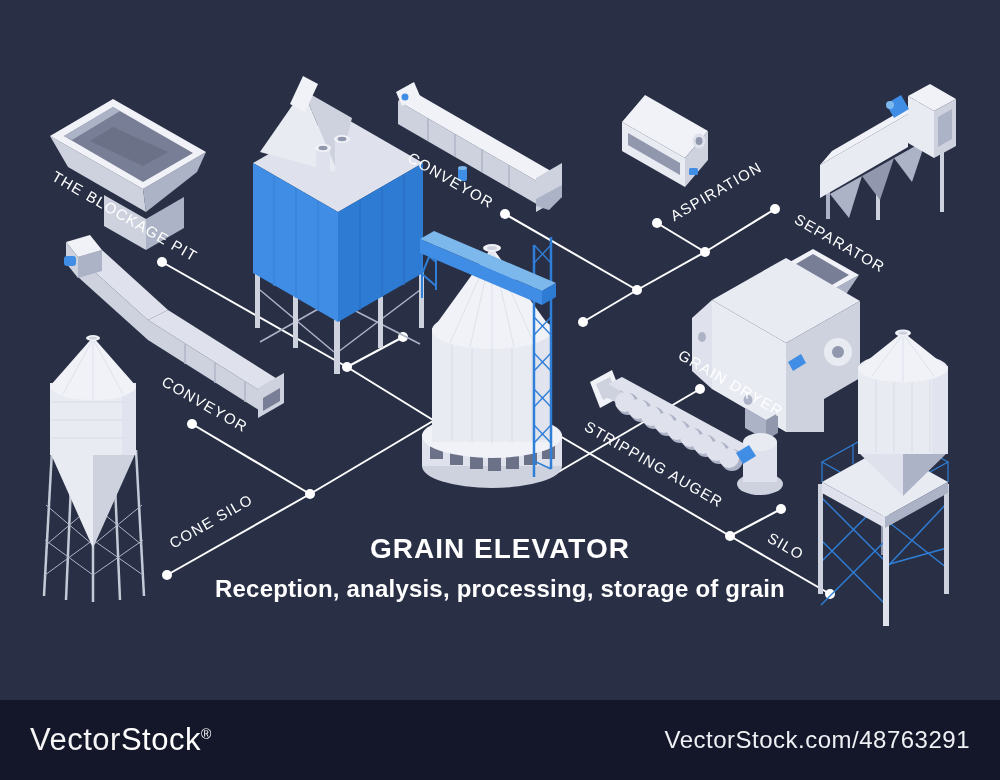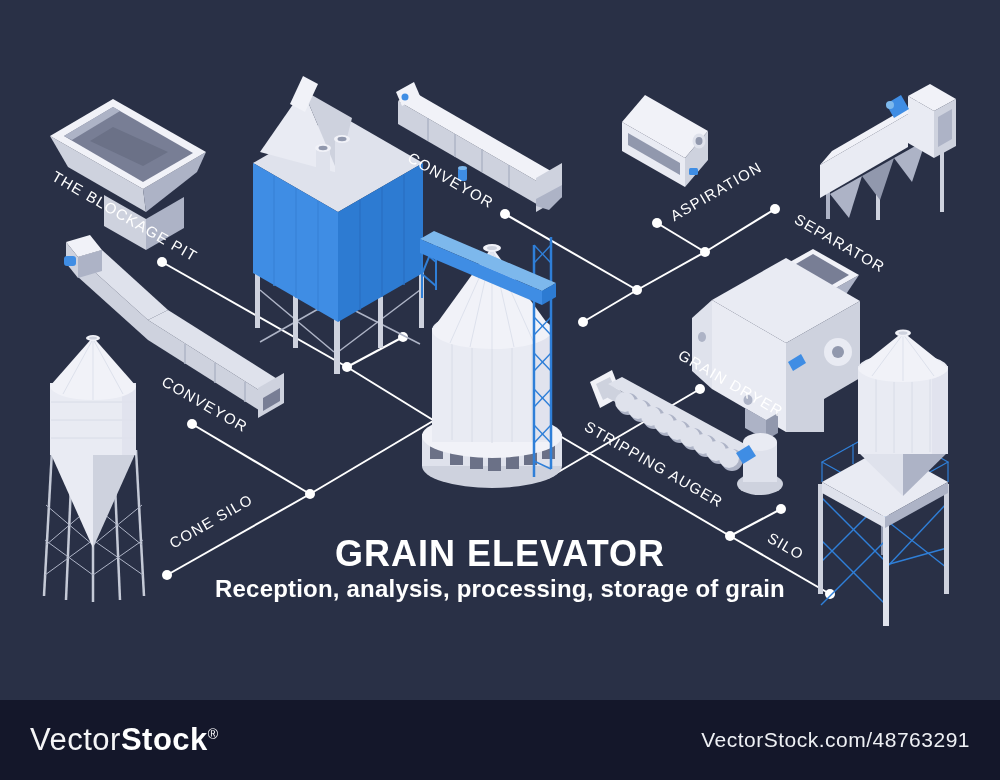--- a/index.html
+++ b/index.html
@@ -3,30 +3,30 @@
 <meta charset="utf-8">
 <style>
   html,body{margin:0;padding:0;background:#1c2134;}
   #stage{position:relative;width:1000px;height:780px;overflow:hidden;
          font-family:"Liberation Sans", sans-serif;}
   #artboard{position:absolute;inset:0;}
   svg.scene{position:absolute;left:0;top:0;}
   .iso-label{position:absolute;color:#ffffff;font-size:15px;font-weight:normal;
              letter-spacing:1.3px;white-space:nowrap;transform-origin:center;}
   .title-wrap{position:absolute;left:0;width:100%;text-align:center;color:#ffffff;}
-  #main-title{top:533px;font-size:36px;font-weight:bold;letter-spacing:1px;}
+  #main-title{top:533px;font-size:28px;font-weight:bold;letter-spacing:1px;}
   #sub-title{top:575px;font-size:24px;font-weight:bold;letter-spacing:0.2px;}
   .wm-bar{position:absolute;left:0;top:700px;width:1000px;height:80px;background:#14172a;
           display:flex;align-items:center;justify-content:space-between;
           padding:0 30px;box-sizing:border-box;}
   .wm-logo{color:#ffffff;font-size:31px;letter-spacing:0.5px;}
   .wm-logo .lt{font-weight:normal;opacity:.96;}
-  .wm-logo .bd{font-weight:bold;}
+  .wm-logo .bd{font-weight:normal;}
   .wm-logo sup{font-size:14px;font-weight:normal;}
-  .wm-url{color:#eef0f4;font-size:21px;font-weight:normal;letter-spacing:0.5px;}
+  .wm-url{color:#eef0f4;font-size:24px;font-weight:normal;letter-spacing:0.5px;}
   
   .f-light{fill:#f1f2f8}.f-white{fill:#e9ebf3}.f-soft{fill:#dfe2ec}
   .f-mid{fill:#ced2de}.f-dark{fill:#adb3c6}.f-darker{fill:#9198ad}
   .f-cavity{fill:#787e95}.f-deep{fill:#6b7187}
   .f-blue{fill:#3f8de4}.f-blue-d{fill:#2d7bd2}.f-blue-l{fill:#7db8ec}
   .s-frame{stroke:#c5cad7;fill:none}.s-lat{stroke:#aeb4c6;fill:none}
   .s-blue{stroke:#2f7fd8;fill:none}.s-seam{stroke:#d8dce7;fill:none}
 </style>
 </head>
 <body>

